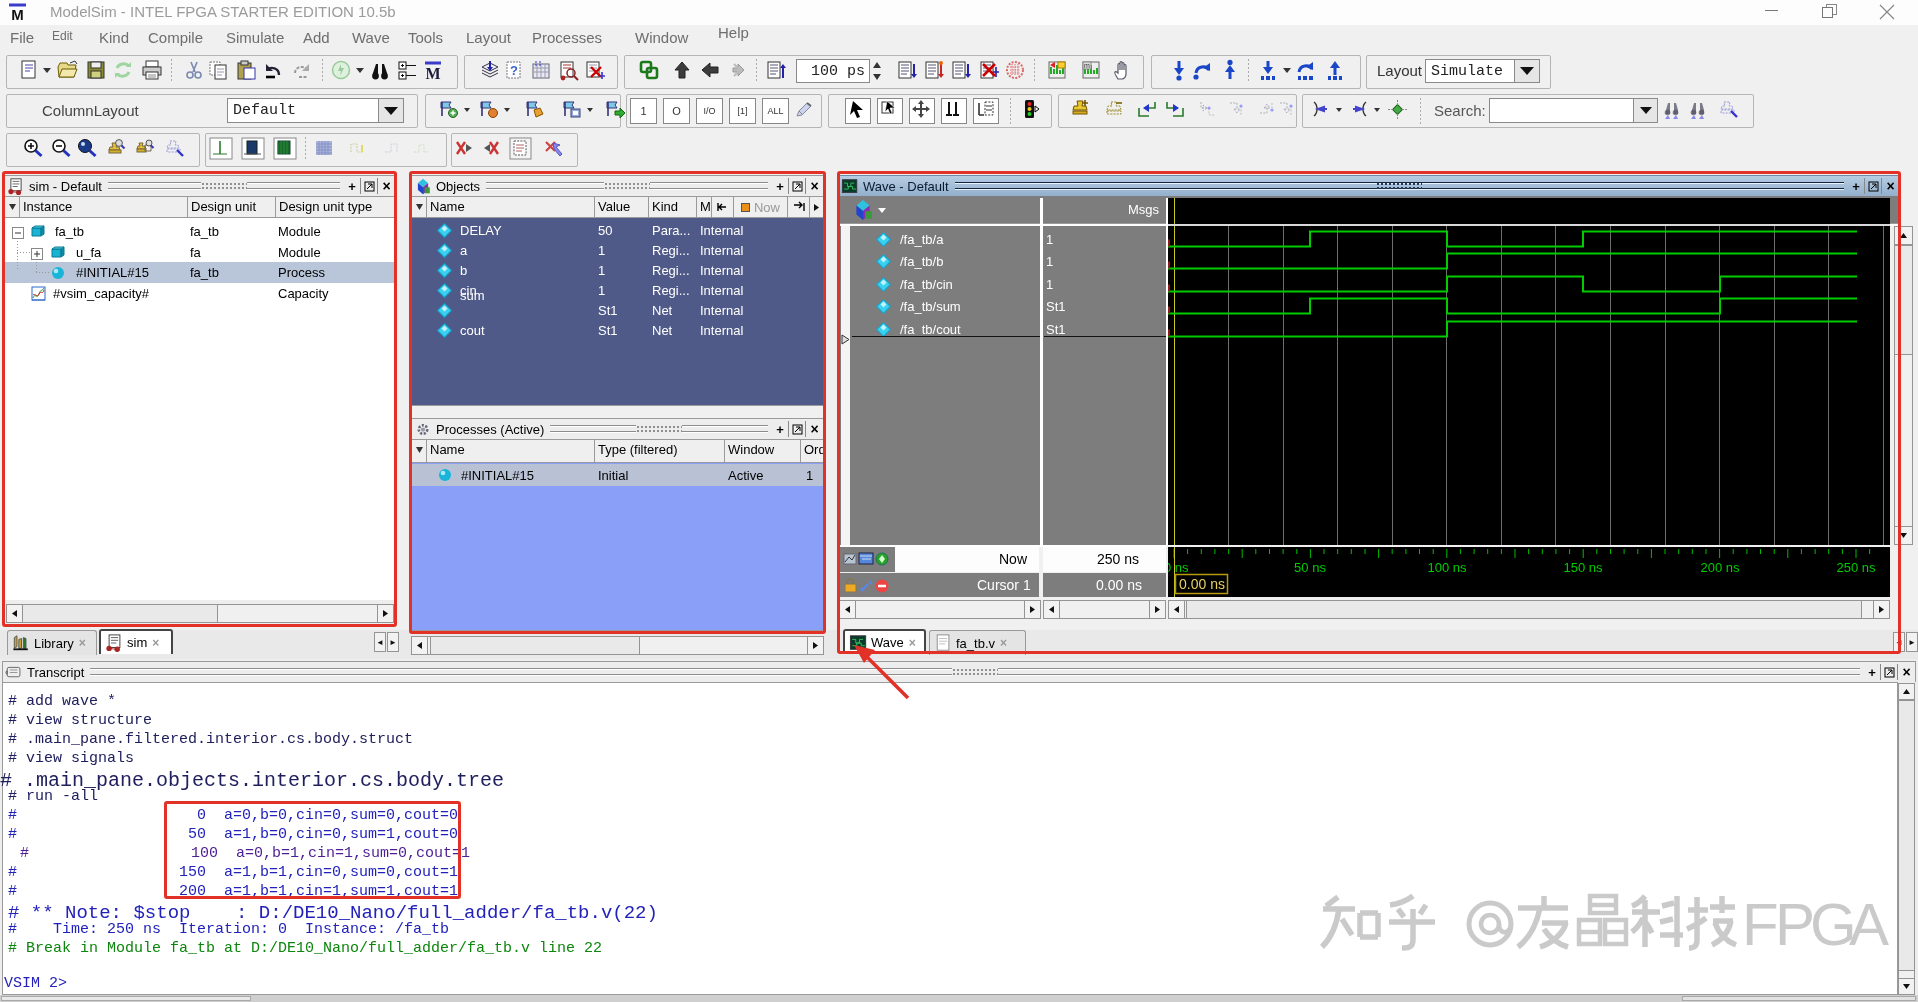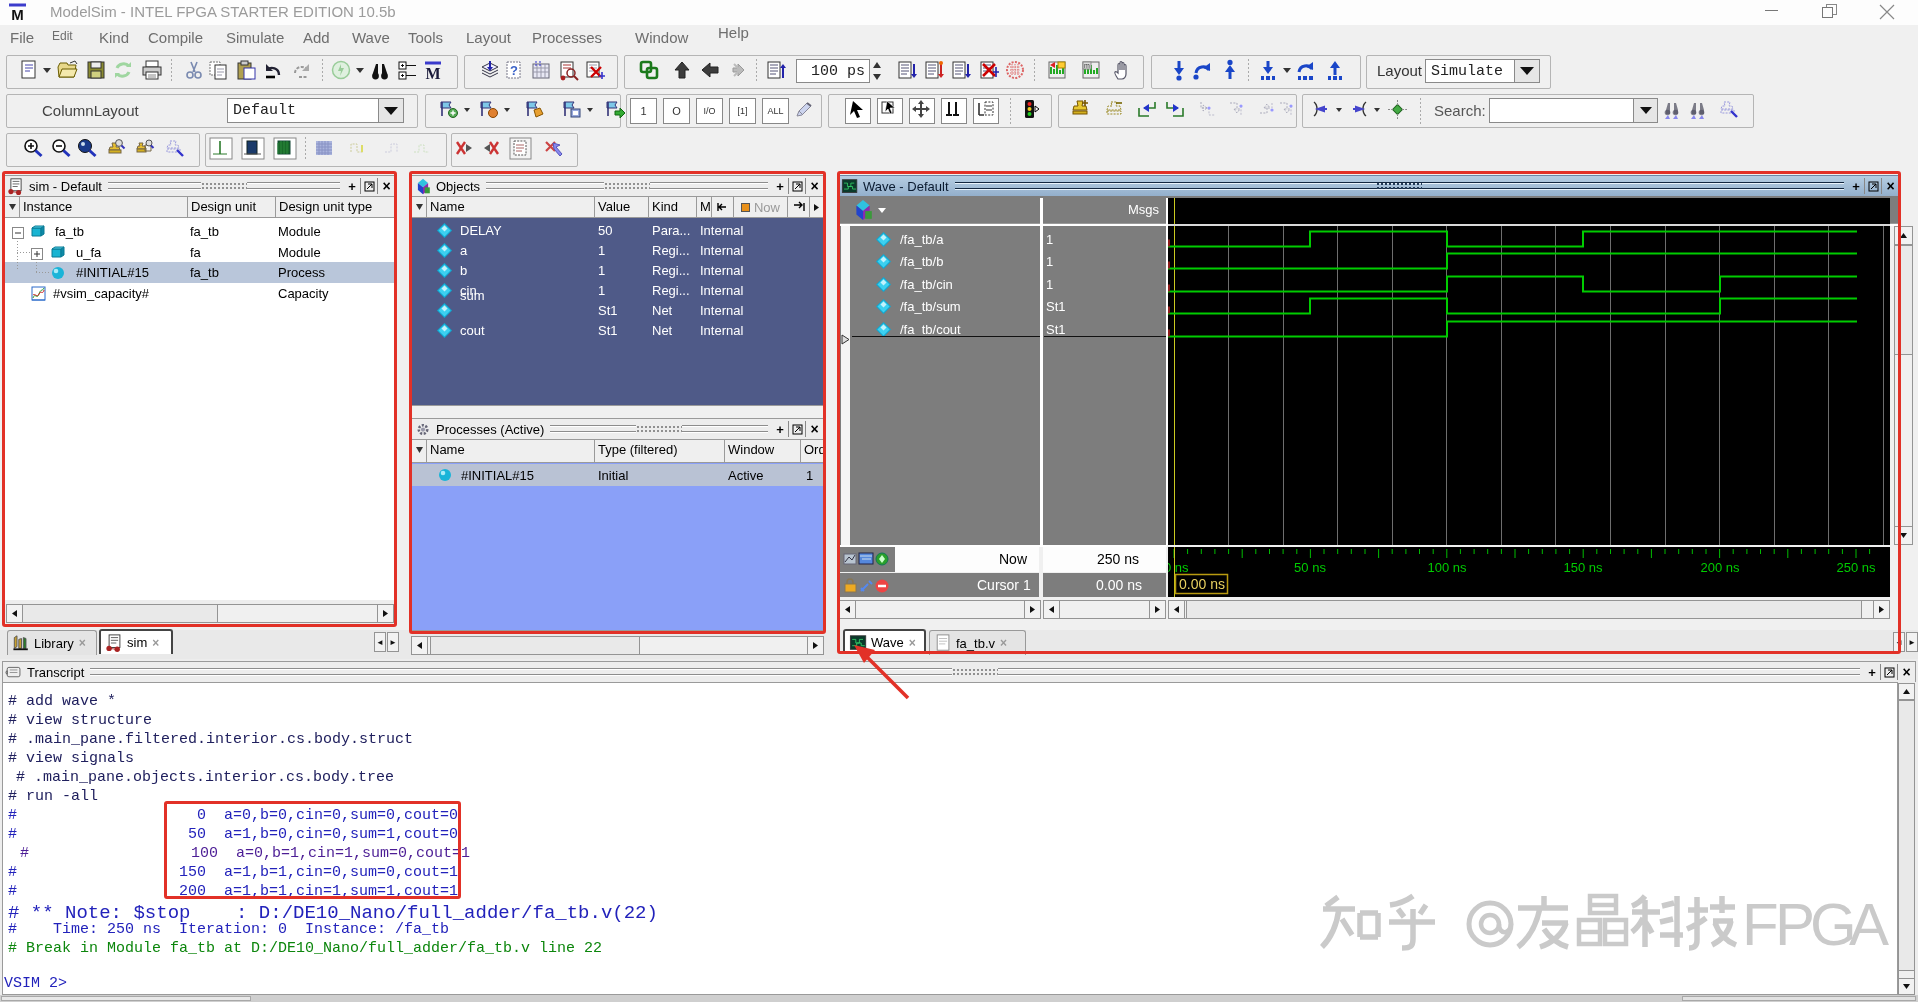--- a/index.html
+++ b/index.html
@@ -1228,21 +1228,21 @@
         <path d="M3 8L8 3M8 3v4M8 3H4" stroke="#000"></path>
       </svg>
     </span>
     <span class="pbtn" style="font-size:14px">×</span>
   </div>
 <div class="abs" style="left:2px;top:682px;width:1896px;height:313px;background:#fff;border:1px solid #9a9a9a"></div>
 <div class="abs mono" style="left:8px;top:693px;font-size:15px;color:#20205e;white-space:pre"># add wave *</div>
 <div class="abs mono" style="left:8px;top:712px;font-size:15px;color:#20205e;white-space:pre"># view structure</div>
 <div class="abs mono" style="left:8px;top:731px;font-size:15px;color:#20205e;white-space:pre"># .main_pane.filtered.interior.cs.body.struct</div>
 <div class="abs mono" style="left:8px;top:750px;font-size:15px;color:#20205e;white-space:pre"># view signals</div>
-<div class="abs mono" style="left:16px;top:769px;font-size:15px;color:#20205e;white-space:pre"># .main_pane.objects.interior.cs.body.tree</div>
+<div class="abs mono" style="left:0;top:769px;font-size:20px;color:#20205e;white-space:pre"># .main_pane.objects.interior.cs.body.tree</div>
 <div class="abs mono" style="left:8px;top:788px;font-size:15px;color:#20205e;white-space:pre"># run -all</div>
 <div class="abs mono" style="left:8px;top:807px;font-size:15px;color:#2222bb;white-space:pre">#                    0  a=0,b=0,cin=0,sum=0,cout=0</div>
 <div class="abs mono" style="left:8px;top:826px;font-size:15px;color:#2222bb;white-space:pre">#                   50  a=1,b=0,cin=0,sum=1,cout=0</div>
 <div class="abs mono" style="left:20px;top:845px;font-size:15px;color:#4c1d95;white-space:pre">#                  100  a=0,b=1,cin=1,sum=0,cout=1</div>
 <div class="abs mono" style="left:8px;top:864px;font-size:15px;color:#2222bb;white-space:pre">#                  150  a=1,b=1,cin=0,sum=0,cout=1</div>
 <div class="abs mono" style="left:8px;top:883px;font-size:15px;color:#2222bb;white-space:pre">#                  200  a=1,b=1,cin=1,sum=1,cout=1</div>
 <div class="abs mono" style="left:8px;top:902px;font-size:19px;color:#2222bb;white-space:pre"># ** Note: $stop    : D:/DE10_Nano/full_adder/fa_tb.v(22)</div>
 <div class="abs mono" style="left:8px;top:921px;font-size:15px;color:#2222bb;white-space:pre">#    Time: 250 ns  Iteration: 0  Instance: /fa_tb</div>
 <div class="abs mono" style="left:8px;top:940px;font-size:15px;color:#0c860c;white-space:pre"># Break in Module fa_tb at D:/DE10_Nano/full_adder/fa_tb.v line 22</div>
 <div class="abs mono" style="left:4px;top:975px;font-size:15px;color:#2222bb">VSIM 2&gt;</div>

